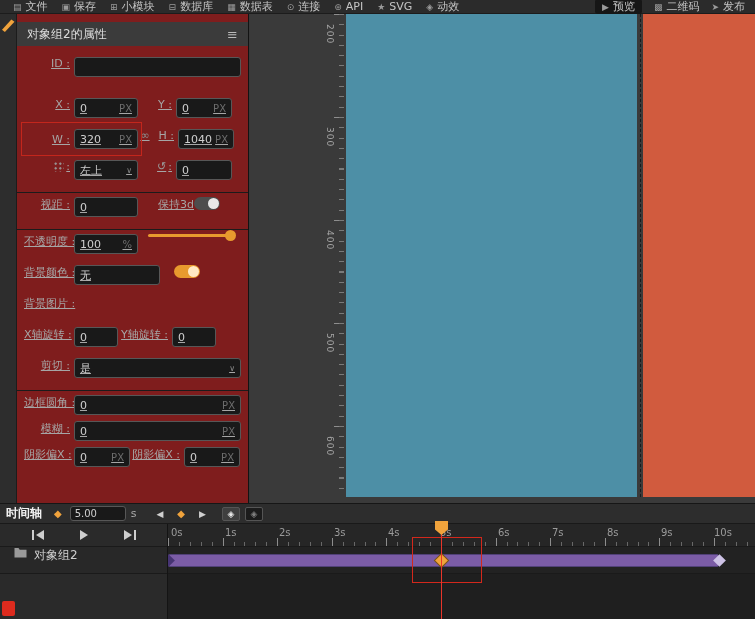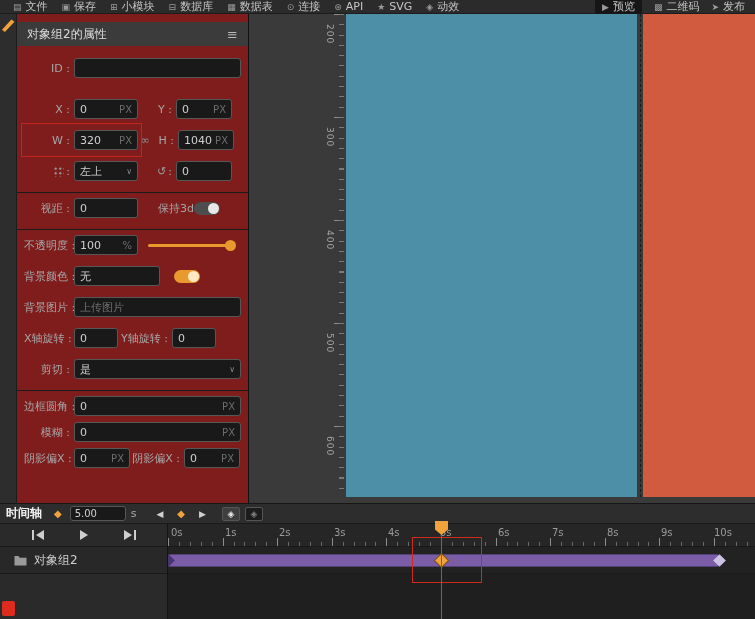--- a/index.html
+++ b/index.html
@@ -25,21 +25,21 @@
   .app-logo { position:absolute; left:2px; bottom:3px; width:13px; height:15px; background:#dd2b1e;
               border-radius:2px; z-index:9; cursor:pointer; }
 
   
   .props { position:absolute; top:14px; left:17px; width:232px; height:489px; background:#7f1d1d;
            border-right:1px solid #131313; z-index:5; }
   .props-header { margin-top:8px; height:24px; background:#3b3b3b; display:flex; align-items:center;
                   padding:0 10px; font-size:12px; color:#ddd; }
   .menu-ico { margin-left:auto; font-size:13px; color:#bbb; cursor:pointer; }
   .pbody { display:flex; flex-direction:column; font-size:11px; color:#a6a6a6; }
-  .row { display:flex; align-items:center; height:22px; padding:0 7px; margin-top:9px; flex:none; }
+  .row { display:flex; align-items:flex-start; height:22px; padding:0 7px; margin-top:9px; flex:none;text-decoration:underline; }
   .mt8 { margin-top:4px; } .mt11 { margin-top:11px; } .mt19 { margin-top:19px; }
   .hr { height:1px; background:#1b1b1b; margin-top:10px; flex:none; }
   .lab { flex:none; width:46px; text-align:right; margin-right:4px; white-space:nowrap; }
   .lab-mid { flex:none; width:34px; text-align:right; margin-right:4px; white-space:nowrap; }
   .lab-sm { flex:none; width:22px; text-align:right; margin-right:4px; }
   .lab-lg { flex:none; width:50px; text-align:right; margin-right:4px; white-space:nowrap; }
   .lab3d { flex:none; margin-left:12px; width:44px; text-align:right; white-space:nowrap; }
   .ibox { display:flex; align-items:center; height:20px; background:#191919; border:1px solid #575757;
           border-radius:3px; padding:0 5px; }
   .ibox input { flex:1; min-width:0; width:100%; background:transparent; border:0; outline:0;
@@ -97,21 +97,21 @@
   .kf-btn.sel { background:#3f3f3f; }
   .tl-left { position:absolute; left:0; top:20px; bottom:0; width:168px; background:#2a2a2a;
              border-right:1px solid #141414; z-index:1; }
   .transport { height:23px; border-bottom:1px solid #1a1a1a; display:flex; align-items:center;
                padding-left:32px; gap:36px; }
   .tp { display:flex; align-items:center; gap:2px; cursor:pointer; }
   .tri-r { width:0; height:0; border:5px solid transparent; border-left:8px solid #cecece; border-right:0; }
   .tri-l { width:0; height:0; border:5px solid transparent; border-right:8px solid #cecece; border-left:0; }
   .tp-bar { width:2px; height:10px; background:#cecece; }
   .track-label { height:27px; border-bottom:1px solid #1a1a1a; background:#282828; display:flex;
-                 align-items:center; gap:7px; padding-left:14px; font-size:12px; color:#cfcfcf; cursor:pointer; }
+                 gap:7px; padding-left:14px; font-size:12px; color:#cfcfcf; cursor:pointer; }
   .tl-right { position:absolute; left:168px; right:0; top:20px; bottom:0; background:#1f1f1f; }
   .tl-ruler { position:relative; height:23px; background:#262626; border-bottom:1px solid #1a1a1a; cursor:pointer; }
   .tl-ruler::before { content:""; position:absolute; left:0; right:0; bottom:0; height:4px;
                       background:repeating-linear-gradient(to right, #686868 0 1px, transparent 1px 10.92px); }
   .tl-ruler::after { content:""; position:absolute; left:0; right:0; bottom:0; height:8px;
                      background:repeating-linear-gradient(to right, #8d8d8d 0 1px, transparent 1px 54.6px); }
   .rl { position:absolute; top:3px; font-size:10px; color:#9b9b9b; }
   .tl-track { position:relative; height:27px; border-bottom:1px solid #1a1a1a; background:#222; }
   .t-bar { position:absolute; left:0; top:7px; width:551px; height:13px; background:#7b5ca6;
            border:1px solid #514178; border-radius:2px; cursor:pointer; }
@@ -274,23 +274,20 @@
         <span class="ibox w86">
           <input value="无" style="">
         </span>
         <span class="toggle orange">
             <span class="knob"></span>
           </span>
       </div>
 
       <div class="row">
         <span class="lab">背景图片 :</span>
-        <span class="ibox grow">
-          <input placeholder="上传图片" style="">
-        </span>
       </div>
 
       <div class="row">
         <span class="lab">X轴旋转 :</span>
         <span class="ibox w44">
           <input value="0" style="">
         </span>
         <span class="lab-lg">Y轴旋转 :</span>
         <span class="ibox w44">
           <input value="0" style="">

